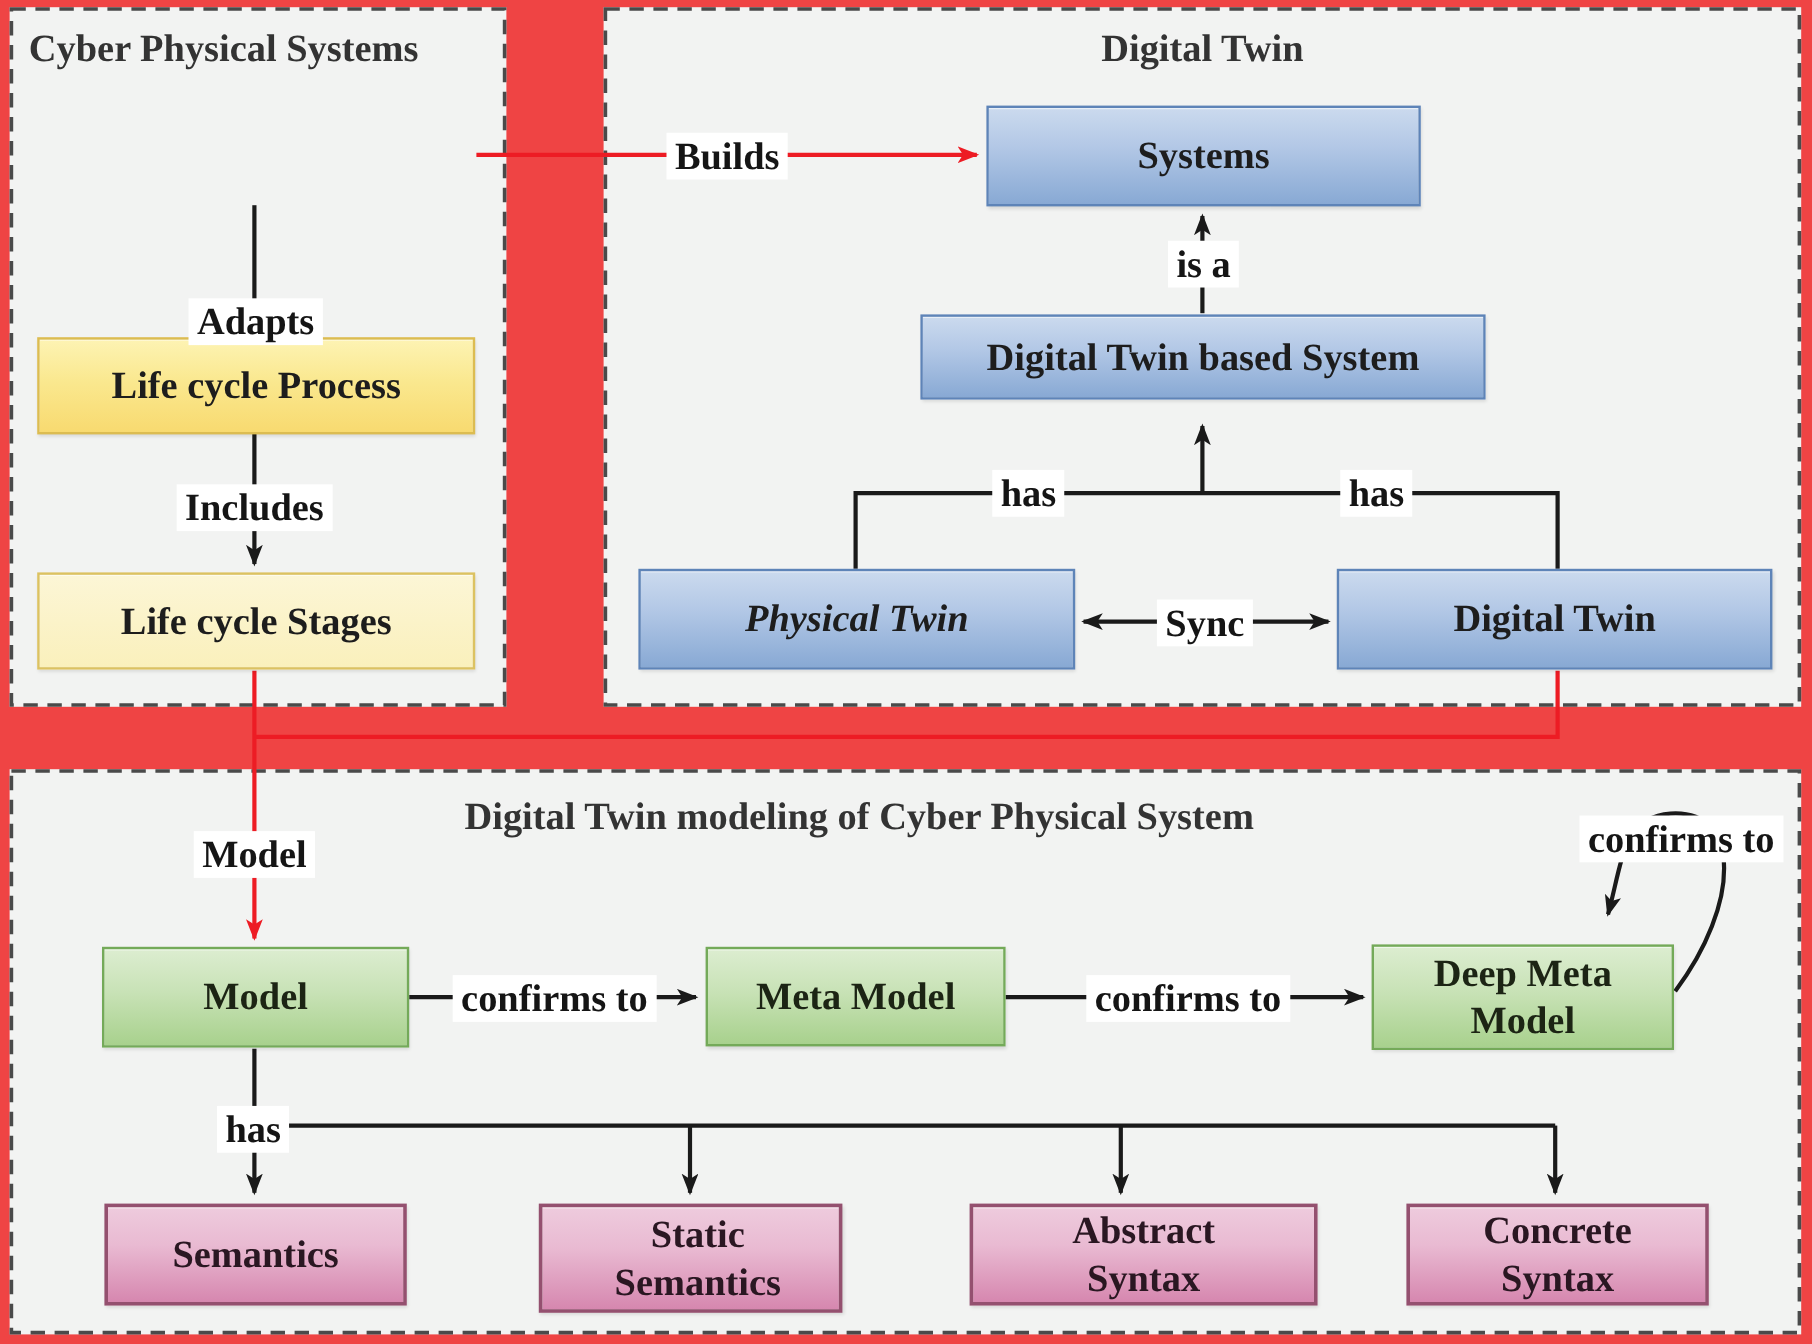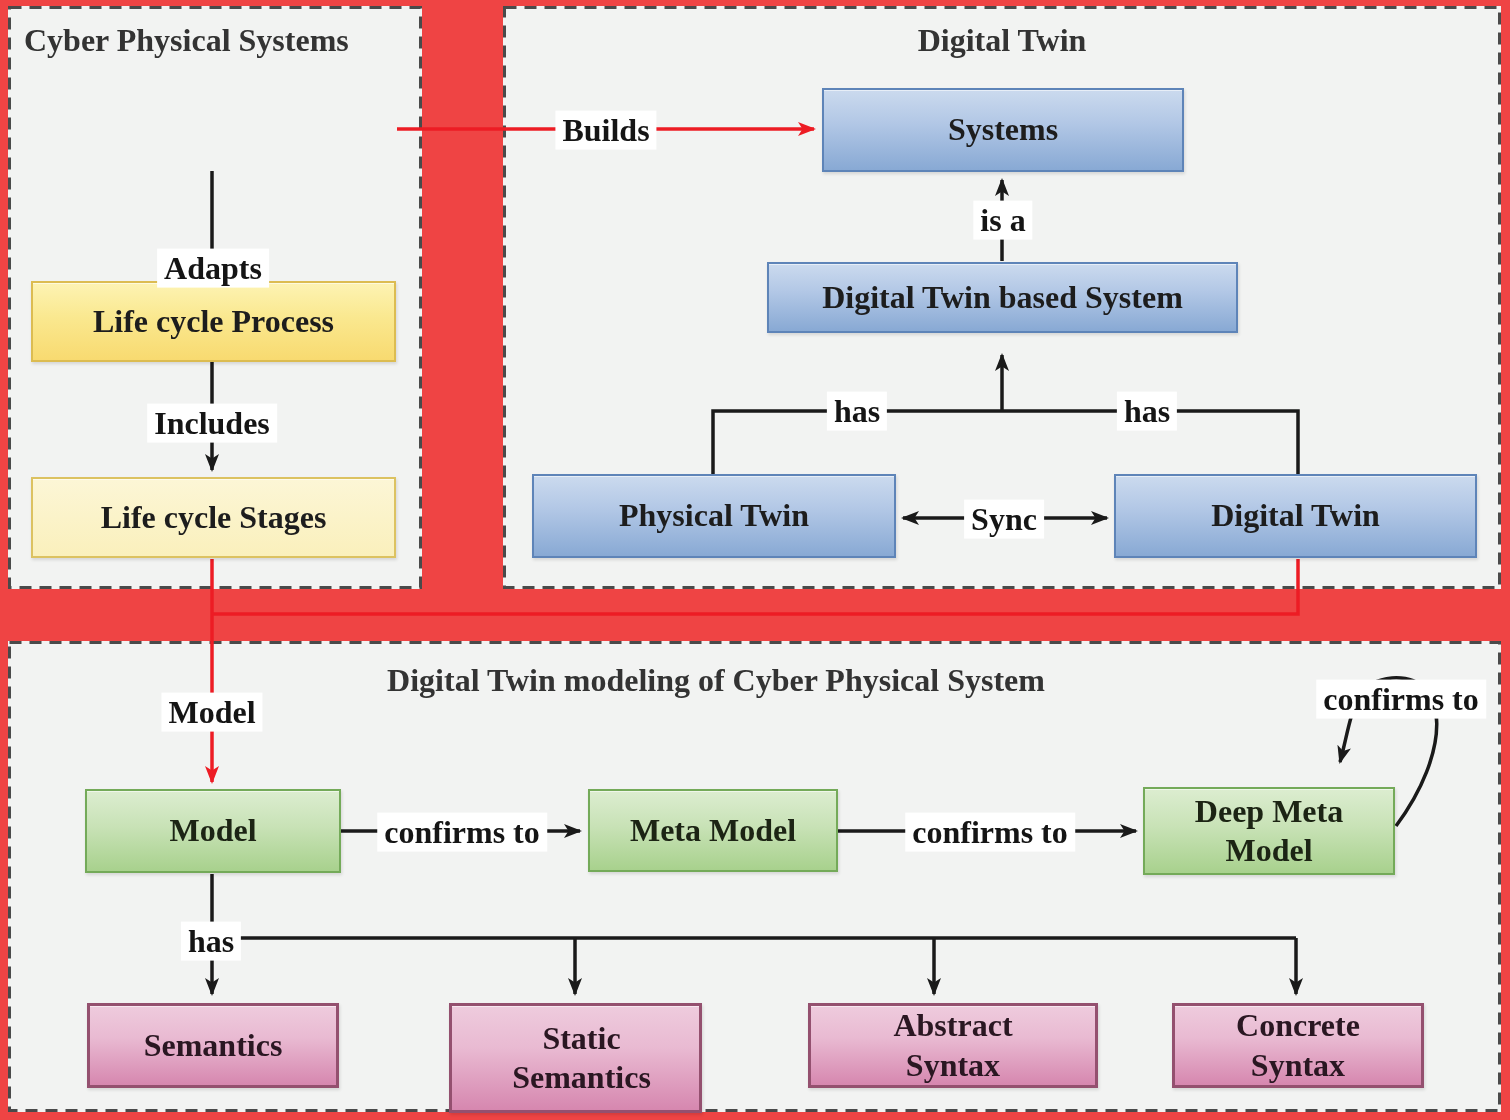--- a/index.html
+++ b/index.html
@@ -83,29 +83,29 @@
 
   <div class="panel-title title-cps">Cyber Physical Systems</div>
   <div class="panel-title title-dt">Digital Twin</div>
   <div class="panel-title title-modeling">Digital Twin modeling of Cyber Physical System</div>
 
   <div class="node node-yellow" style="left:31px;top:281px;width:365px;height:81px;">Life cycle Process</div>
   <div class="node node-paleyellow" style="left:31px;top:477px;width:365px;height:81px;">Life cycle Stages</div>
 
   <div class="node node-blue" style="left:822px;top:88px;width:362px;height:84px;">Systems</div>
   <div class="node node-blue" style="left:767px;top:262px;width:471px;height:71px;">Digital Twin based System</div>
-  <div class="node node-blue" style="left:532px;top:474px;width:364px;height:84px;">Physical Twin</div>
+  <div class="node node-blue" style="left:532px;top:474px;width:364px;height:84px;font-style:italic;">Physical Twin</div>
   <div class="node node-blue" style="left:1114px;top:474px;width:363px;height:84px;">Digital Twin</div>
 
   <div class="node node-green" style="left:85px;top:789px;width:256px;height:84px;">Model</div>
   <div class="node node-green" style="left:588px;top:789px;width:250px;height:83px;">Meta Model</div>
   <div class="node node-green" style="left:1143px;top:787px;width:252px;height:88px;">Deep Meta
 Model</div>
   <div class="node node-pink" style="left:87px;top:1003px;width:252px;height:85px;">Semantics</div>
-  <div class="node node-pink" style="left:449px;top:1003px;width:253px;height:110px;padding-left:12px;">Static
+  <div class="node node-pink" style="left:449px;top:1003px;width:253px;height:91px;padding-left:12px;">Static
 Semantics</div>
   <div class="node node-pink" style="left:808px;top:1003px;width:290px;height:85px;font-family:Liberation Serif, serif;">Abstract
 Syntax</div>
   <div class="node node-pink" style="left:1172px;top:1003px;width:252px;height:85px;">Concrete
 Syntax</div>
 
   <div class="lbl" style="left:213px;top:228px;margin-top:40px;">Adapts</div>
   <div class="lbl" style="left:212px;top:423px;">Includes</div>
   <div class="lbl" style="left:606px;top:130px;">Builds</div>
   <div class="lbl" style="left:1003px;top:220px;">is a</div>

